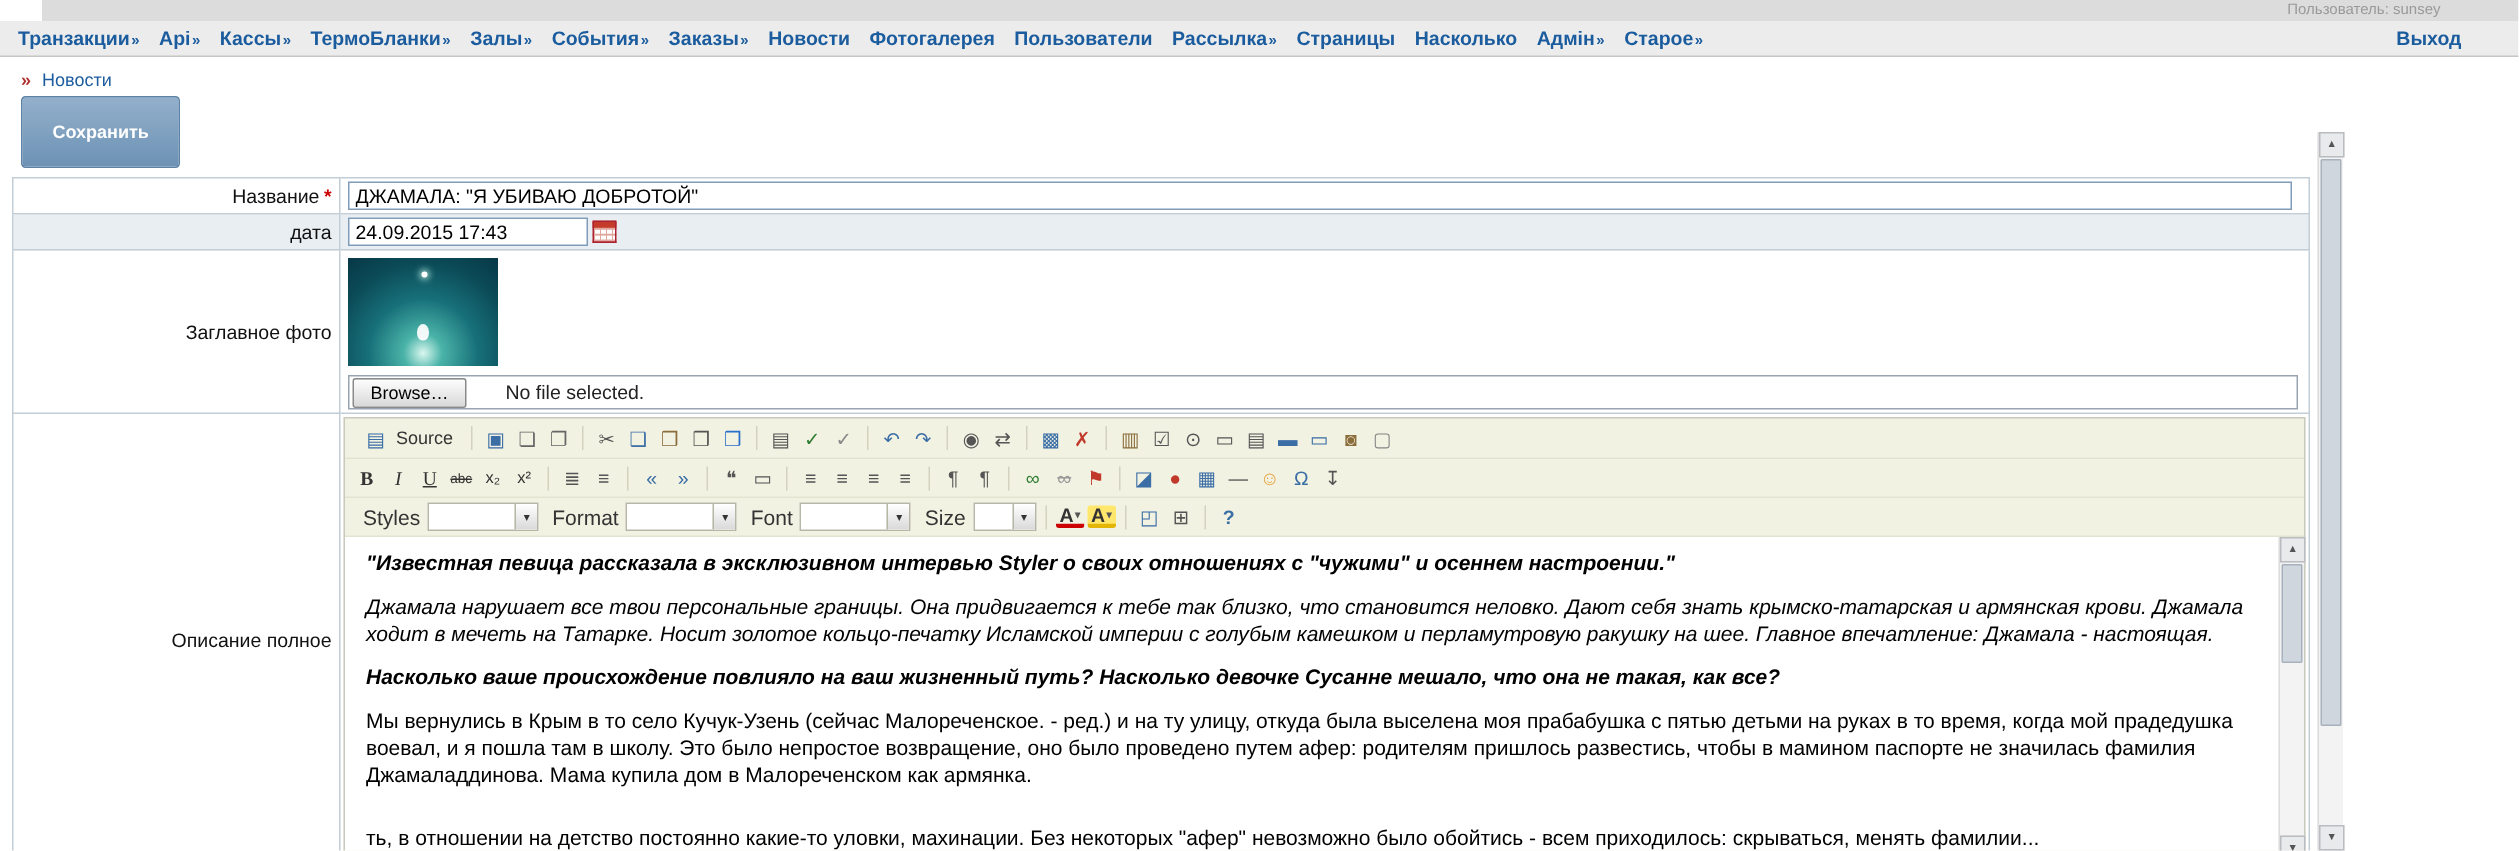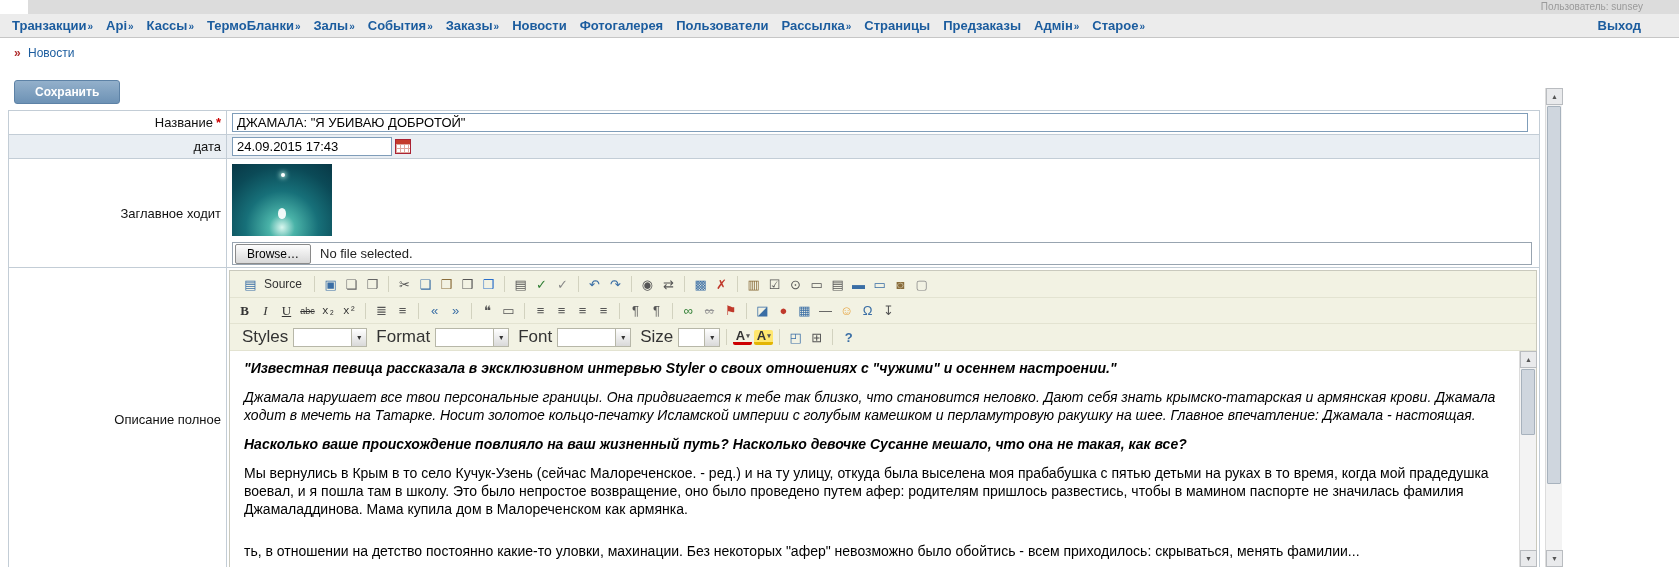--- a/index.html
+++ b/index.html
@@ -1,34 +1,34 @@
 <!DOCTYPE html>
 <html><head>
 <meta charset="utf-8">
 <style>
   * { box-sizing: border-box; margin:0; padding:0; }
   html,body { width:1679px; height:567px; overflow:hidden; background:#fff;
               font-family:"Liberation Sans", sans-serif; }
 
   
   .topbar { height:14px; background:#dcdcdc; font-size:10px; color:#9a9a9a;
-            text-align:right; padding:1px 36px 0 0;margin-left:28px; }
+            text-align:right; padding:1px 52px 0 0;margin-left:28px; }
   .menubar { height:24px; background:#ececec; border-bottom:1px solid #c6c6c6;
              display:flex; align-items:center; padding:10px 12px; font-size:13px; font-weight:bold; }
   .menu-items { display:flex; gap:13px; align-items:center; }
   .menu-item { color:#1b5c9e; cursor:pointer; white-space:nowrap; text-decoration:none; }
   .menu-arrow { font-size:10px; margin-left:1px; }
   .menu-spacer { flex:1; }
   .logout { color:#1b5c9e; cursor:pointer; margin-right:26px; text-decoration:none; }
 
   
   .crumbs { margin:8px 0 0 14px; font-size:12px; }
   .crumb-marker { color:#b03030; font-weight:bold; margin-right:4px; }
   .crumb-link { color:#1b5c9e; cursor:pointer; }
-  .save-btn { display:inline-block; margin:20px 0 6px 14px; padding:4px 20px;
+  .save-btn { display:inline-block; margin:4px 0 6px 14px; padding:16px 20px;
               font-size:12px; font-weight:bold; color:#fff;
               background:linear-gradient(#93b0cb,#6d92b5); border:1px solid #5d82a6;
               border-radius:3px; cursor:pointer; }
 
   
   table.form { border-collapse:collapse; margin-left:8px; width:1532px; font-size:13px; }
   table.form td { border:1px solid #c3cdd6; padding:2px 5px; vertical-align:middle; }
   td.lbl { width:218px; text-align:right; padding-right:9px; color:#111; }
   tr.alt td { background:#e9eef3; }
   .req { color:#cc0000; margin-left:3px; font-weight:bold; }
@@ -45,49 +45,49 @@
            #fff; }
 
   .thumb { width:100px; height:72px; margin:3px 0 6px 0; position:relative;
            background:radial-gradient(circle at 50% 88%, #d9f7ef 0%, #4ab3a8 16%,
                       #177079 45%, #0b4a57 75%, #083846 100%); }
   .thumb .moon { position:absolute; top:9px; left:49px; width:4px; height:4px;
                  background:#fff; border-radius:50%; box-shadow:0 0 5px 1px #cfe; }
   .thumb .figure { position:absolute; bottom:17px; left:46px; width:8px; height:11px;
                    background:rgba(255,255,255,.92); border-radius:50% 50% 45% 45%; }
   .filebox { border:1px solid #98a4b0; background:#fff; height:23px; display:flex;
-             align-items:center; gap:9px; padding:1px 2px; width:calc(100% - 2px); }
+             align-items:center; gap:26px; padding:1px 2px; width:calc(100% - 2px); }
   .browse-btn { border:1px solid #8a8a8a; background:linear-gradient(#fdfdfd,#d8d8d8);
                 padding:2px 11px; font-size:12px; border-radius:2px; cursor:pointer; }
   .file-status { font-size:13px; color:#222; }
   .cb { width:13px; height:13px; border:1px solid #444; background:#fff;
         display:inline-flex; align-items:center; justify-content:center;
         font-size:11px; line-height:1; margin-right:4px; vertical-align:-2px; cursor:pointer; }
 
   
   .editor { margin:2px; border:1px solid #c9c9bd; background:#f2f2e3; }
   .tb { display:flex; align-items:center; gap:2px; padding:3px 5px;
         border-bottom:1px solid #e3e3d1; min-height:26px; }
   .tbi { width:19px; height:18px; display:inline-flex; align-items:center; justify-content:center;
          font-size:13px; color:#444; cursor:pointer; border-radius:2px; }
   .tb-sep { width:1px; height:16px; background:#d2d2bf; margin:0 4px; }
   .src-btn { display:inline-flex; align-items:center; gap:4px; padding:1px 6px;
              font-size:12px; color:#333; cursor:pointer; }
-  .combo-label { font-size:17px; color:#333; margin:0 3px 0 7px; }
+  .combo-label { font-size:14px; color:#333; margin:0 3px 0 7px; }
   .combo { height:19px; background:#fff; border:1px solid #b7b7a8; display:inline-flex;
            align-items:stretch; cursor:pointer; }
   .combo .val { flex:1; }
   .combo .cbx { width:15px; border-left:1px solid #b7b7a8;
                 background:linear-gradient(#fff,#d9d9d9); display:flex; align-items:center;
                 justify-content:center; font-size:8px; color:#333; }
   [data-name="bold-icon"]{font-weight:bold; font-family:"Liberation Serif",serif;}
   [data-name="italic-icon"]{font-style:italic; font-family:"Liberation Serif",serif;}
   [data-name="underline-icon"]{text-decoration:underline; font-family:"Liberation Serif",serif;}
   [data-name="strikethrough-icon"]{font-size:9px; text-decoration:line-through;}
-  [data-name="subscript-icon"],[data-name="superscript-icon"]{font-size:11px;font-family:Liberation Mono, monospace;}
+  [data-name="subscript-icon"],[data-name="superscript-icon"]{font-size:11px;}
   [data-name="text-color-icon"]{border-bottom:3px solid #c00; height:15px; font-weight:bold;}
   [data-name="text-color-icon"]::after,[data-name="background-color-icon"]::after{
       content:"▾"; font-size:7px; margin-left:1px; color:#555;}
   [data-name="background-color-icon"]{background:#ffe76e; border-bottom:3px solid #e3b505;
       height:15px; font-weight:bold;}
   [data-name="remove-link-icon"]{text-decoration:line-through;}
   [data-name="about-icon"]{font-weight:bold; color:#3a6ea5;}
 
   .ed-main { display:flex; background:#fff; height:216px; }
   .ed-text { flex:1; overflow:hidden; padding:8px 14px; font-size:14px; line-height:18px; color:#000; }
@@ -124,21 +124,21 @@
       <a class="menu-item" data-name="menu-item-2">Кассы<span class="menu-arrow" data-name="submenu-arrow-icon">»</span></a>
       <a class="menu-item" data-name="menu-item-3">ТермоБланки<span class="menu-arrow" data-name="submenu-arrow-icon">»</span></a>
       <a class="menu-item" data-name="menu-item-4">Залы<span class="menu-arrow" data-name="submenu-arrow-icon">»</span></a>
       <a class="menu-item" data-name="menu-item-5">События<span class="menu-arrow" data-name="submenu-arrow-icon">»</span></a>
       <a class="menu-item" data-name="menu-item-6">Заказы<span class="menu-arrow" data-name="submenu-arrow-icon">»</span></a>
       <a class="menu-item" data-name="menu-item-7">Новости</a>
       <a class="menu-item" data-name="menu-item-8">Фотогалерея</a>
       <a class="menu-item" data-name="menu-item-9">Пользователи</a>
       <a class="menu-item" data-name="menu-item-10">Рассылка<span class="menu-arrow" data-name="submenu-arrow-icon">»</span></a>
       <a class="menu-item" data-name="menu-item-11">Страницы</a>
-      <a class="menu-item" data-name="menu-item-12">Предзаказы</a>
+      <a class="menu-item" data-name="menu-item-12">Насколько</a>
       <a class="menu-item" data-name="menu-item-13">Адмін<span class="menu-arrow" data-name="submenu-arrow-icon">»</span></a>
       <a class="menu-item" data-name="menu-item-14">Старое<span class="menu-arrow" data-name="submenu-arrow-icon">»</span></a>
     </span>
   <span class="menu-spacer" data-name="menu-spacer"></span>
   <a class="logout" data-name="logout-link">Выход</a>
 </div>
 
 <div class="crumbs" data-name="breadcrumb">
   <span class="crumb-marker" data-name="breadcrumb-marker-icon">»</span>
   <a class="crumb-link" data-name="breadcrumb-link-news">Новости</a>
@@ -164,21 +164,21 @@
     </td>
     <td>
       <span class="date-wrap">
         <input class="txt date-input" data-name="date-input" value="24.09.2015 17:43" style="">
         <span class="cal" data-name="calendar-icon"></span>
       </span>
     </td>
   </tr>
   <tr data-name="field-row-photo">
     <td class="lbl" data-name="photo-label-cell">
-      <span data-name="photo-label">Заглавное ходит</span>
+      <span data-name="photo-label">Заглавное фото</span>
     </td>
     <td>
       <div class="thumb" data-name="header-photo-thumbnail">
         <span class="moon" data-name="thumbnail-moon-detail"></span>
         <span class="figure" data-name="thumbnail-figure-detail"></span>
       </div>
       <div class="filebox" data-name="file-input">
         <span class="browse-btn" data-name="browse-button">Browse…</span>
         <span class="file-status" data-name="file-status-text">No file selected.</span>
       </div>

